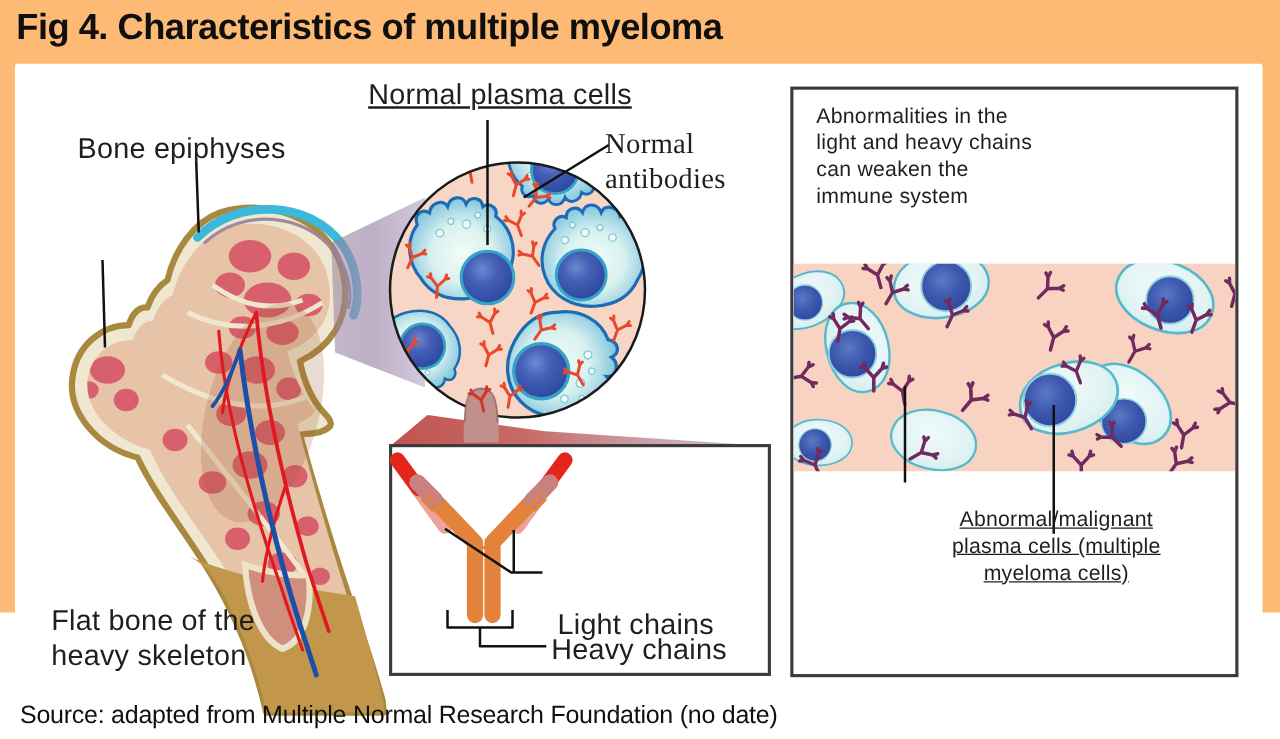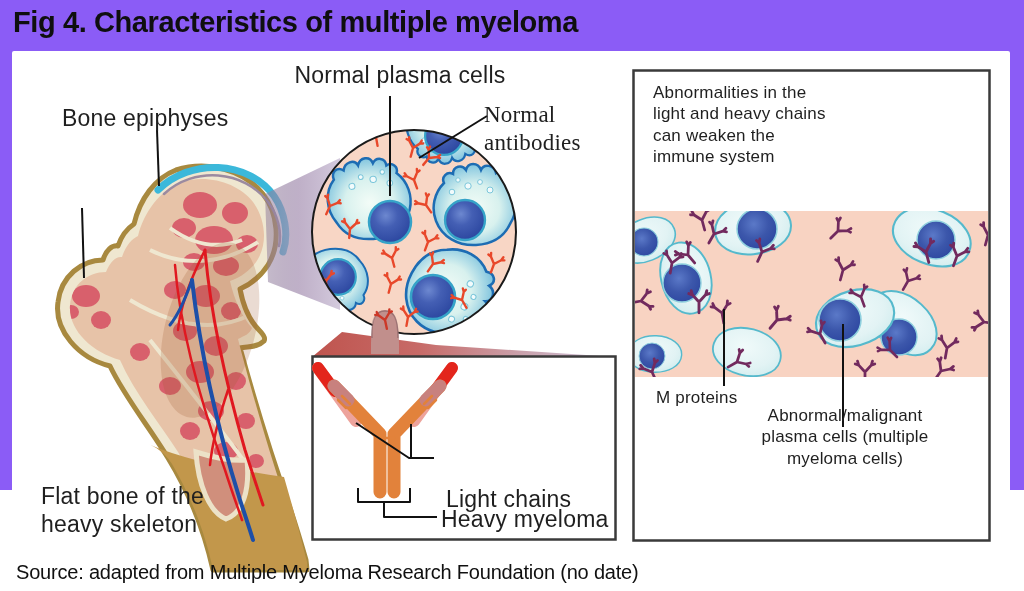--- a/index.html
+++ b/index.html
@@ -1,24 +1,24 @@
 <!DOCTYPE html>
 <html><head>
 <meta charset="utf-8">
 <style>
   html,body{margin:0;padding:0;}
   body{width:1024px;height:591px;overflow:hidden;}
-  .canvas{position:relative;width:1024px;height:490px;background:#8b5cf6;
+  .canvas{position:relative;width:1024px;height:490px;background:#fdba74;
           font-family:"Liberation Sans",sans-serif;color:#1f1f1f;}
   .panel{position:absolute;left:12px;top:51px;width:998px;height:505px;background:#ffffff;border-radius:2px;}
   .art{position:absolute;left:0;top:0;width:1024px;height:591px;pointer-events:none;}
   .lbl{position:absolute;white-space:pre-line;font-size:23px;line-height:1.2;letter-spacing:.2px;color:#1f1f1f;}
   .title{position:absolute;left:13px;top:6px;font-size:29px;font-weight:bold;letter-spacing:-0.4px;color:#0f0f0f;}
   .source{position:absolute;left:16px;top:561px;font-size:20px;color:#101010;letter-spacing:-0.2px;}
-  .center{text-align:center;}
+  .center{text-align:center;text-decoration:underline;}
   .big{font-size:17px;line-height:1.25;}
 </style>
 </head>
 <body>
 
 <div class="canvas">
 
   <div class="title">Fig 4. Characteristics of multiple myeloma</div>
   <div class="panel"></div>
 
@@ -292,21 +292,20 @@
   <div class="lbl" style="left:62px;top:105px;white-space:nowrap;">Bone epiphyses</div>
   <div class="lbl" style="left:41px;top:483px;">Flat bone of the
 heavy skeleton</div>
   <div class="lbl center" style="left:280px;top:62px;width:240px;white-space:nowrap;">Normal plasma cells</div>
   <div class="lbl" style="left:484px;top:101px;font-family:Liberation Serif, serif;">Normal
 antibodies</div>
   <div class="lbl big" style="left:653px;top:82px;width:330px;">Abnormalities in the
 light and heavy chains
 can weaken the
 immune system</div>
-  <div class="lbl big" style="left:656px;top:387px;">M proteins</div>
   <div class="lbl big center" style="left:692px;top:405px;width:306px;">Abnormal/malignant
 plasma cells (multiple
 myeloma cells)</div>
   <div class="lbl" style="left:446px;top:462px;margin-top:24px;">Light chains</div>
-  <div class="lbl" style="left:441px;top:506px;">Heavy myeloma</div>
-
-  <div class="source">Source: adapted from Multiple Myeloma Research Foundation (no date)</div>
+  <div class="lbl" style="left:441px;top:506px;">Heavy chains</div>
+
+  <div class="source">Source: adapted from Multiple Normal Research Foundation (no date)</div>
 </div>
 
 </body></html>

